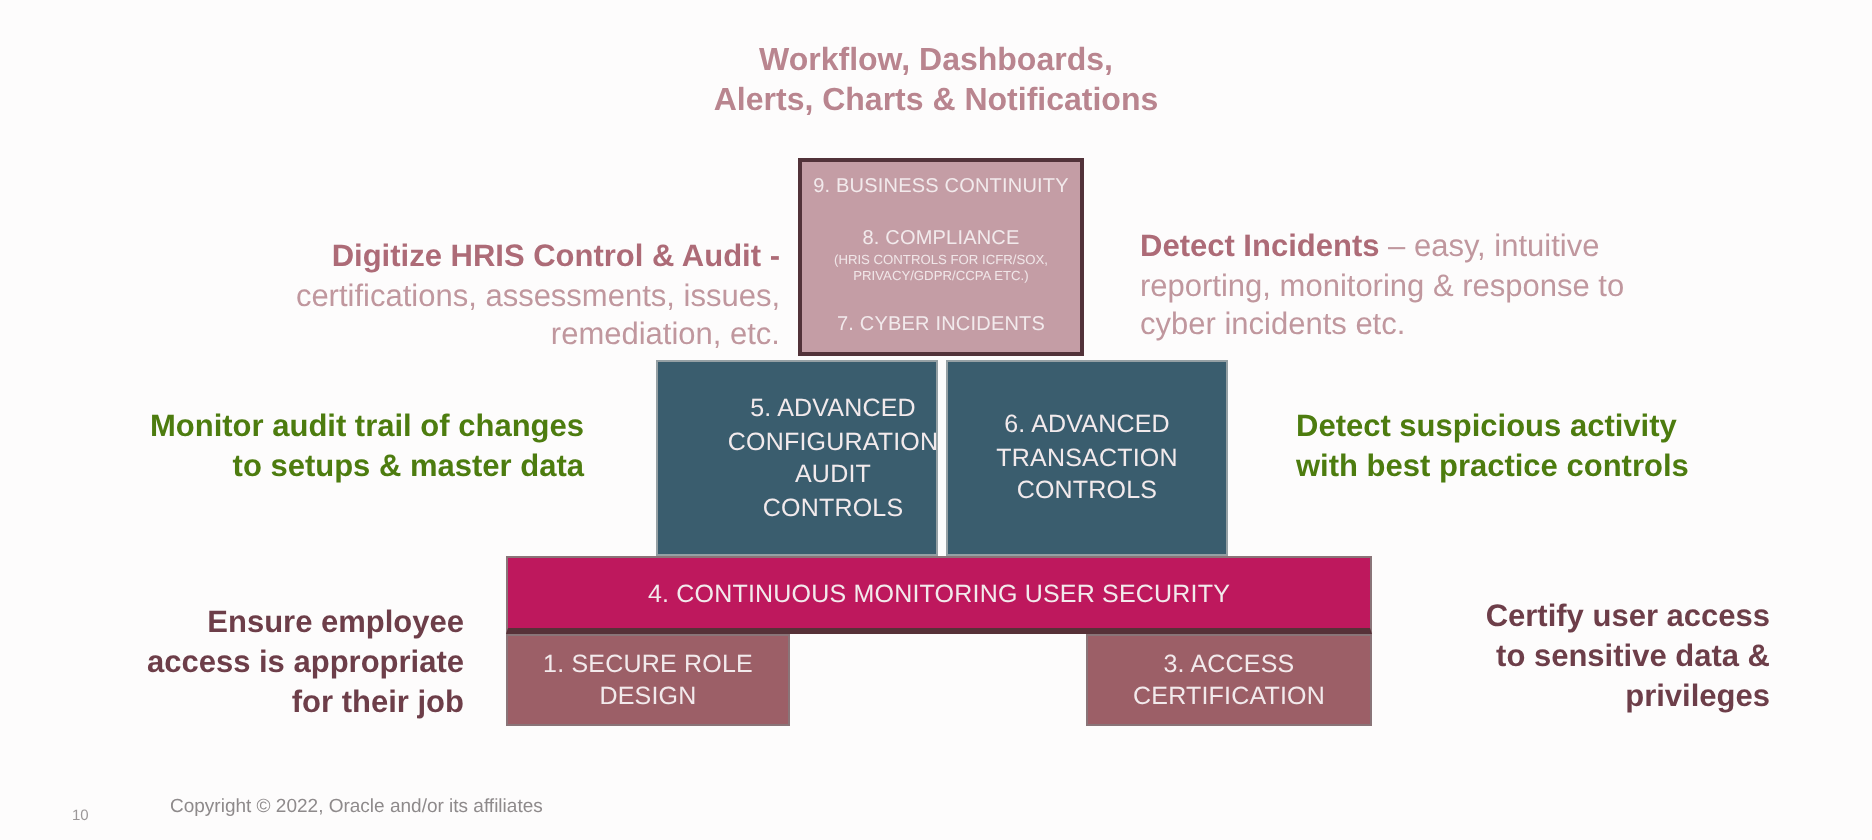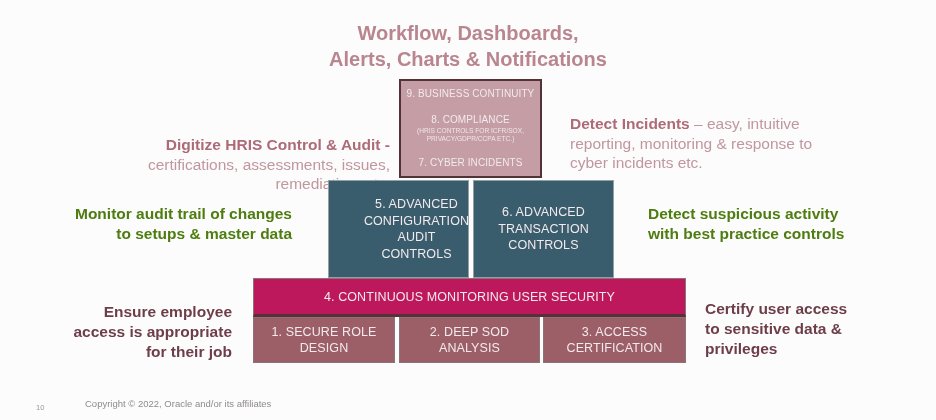--- a/index.html
+++ b/index.html
@@ -4,21 +4,21 @@
 <style>
   html,body { margin:0; padding:0; }
   .slide {
     position:relative; width:936px; height:420px;
     background:#fdfcfc; overflow:hidden;
     font-family:"Liberation Sans", sans-serif;
   }
   
   .slide-title {
     position:absolute; top:21px; left:0; width:936px;
-    text-align:center; font-weight:bold; font-size:20px; line-height:1.28;
+    text-align:center; font-weight:bold; font-size:16px; line-height:1.28;
     color:#b9858f; white-space:pre-line;
   }
   
   .pbox {
     position:absolute; box-sizing:border-box;
     display:flex; align-items:center; justify-content:center;
     text-align:center; color:#f2eaec; letter-spacing:0.1px;
   }
   
   .rose-box {
@@ -52,23 +52,23 @@
     font-size:12.5px; line-height:1.32; padding:0 8px;
   }
   .mb1 { left:253px; width:142px; }
   .mb2 { left:399px; width:141px; }
   .mb3 { left:543px; width:143px; }
   
   .ann { position:absolute; white-space:pre-line; font-size:15.5px; line-height:1.28; }
   .ann-rose { color:#c0979e; }
   .ann-rose .lead { font-weight:bold; color:#ad6b77; }
   .ann-teal { font-weight:bold; color:#4d7c0f; line-height:1.3; }
-  .ann-maroon { font-weight:bold; color:#6d3e49; line-height:1.3; }
+  .ann-maroon { font-weight:bold; color:#6d3e49; line-height:1.3;text-align:right; }
   .ta-r { text-align:right; }
-  .digitize { left:96px;  top:115px;  width:294px; }
+  .digitize { left:96px;  top:99px;  width:294px; }
   .digitize .lead { display:block; }
   .cyber    { left:570px; top:94px;  width:260px; }
   .monitor  { left:52px;  top:204px; width:240px; }
   .detect   { left:648px; top:204px; width:240px; }
   .ensure   { left:62px;  top:302px; width:170px; }
   .certify  { left:705px; top:299px; width:180px; }
   
   .page-num {
     position:absolute; left:36px; top:403px;
     font-size:7.5px; color:#9b9798;
@@ -118,19 +118,18 @@
   <div class="ann ann-maroon ta-r ensure">Ensure employee
 access is appropriate
 for their job</div>
   <div class="ann ann-maroon certify">Certify user access
 to sensitive data &amp;
 privileges</div>
 
   <div class="pbox maroon-bar">4. CONTINUOUS MONITORING USER SECURITY</div>
 
   <div class="pbox maroon-box mb1">1. SECURE ROLE DESIGN</div>
-  <div class="pbox maroon-box mb2">2. DEEP SOD ANALYSIS</div>
   <div class="pbox maroon-box mb3">3. ACCESS CERTIFICATION</div>
 
   <div class="page-num">10</div>
   <div class="copyright">Copyright © 2022, Oracle and/or its affiliates</div>
 
 </div>
 
 </body></html>

